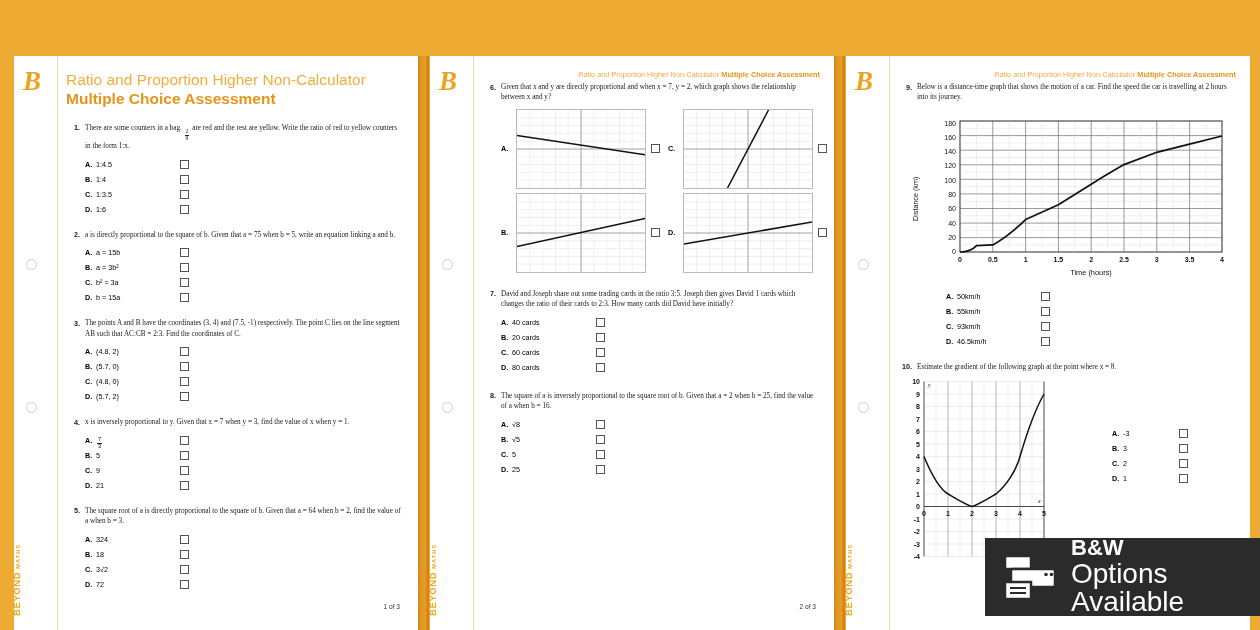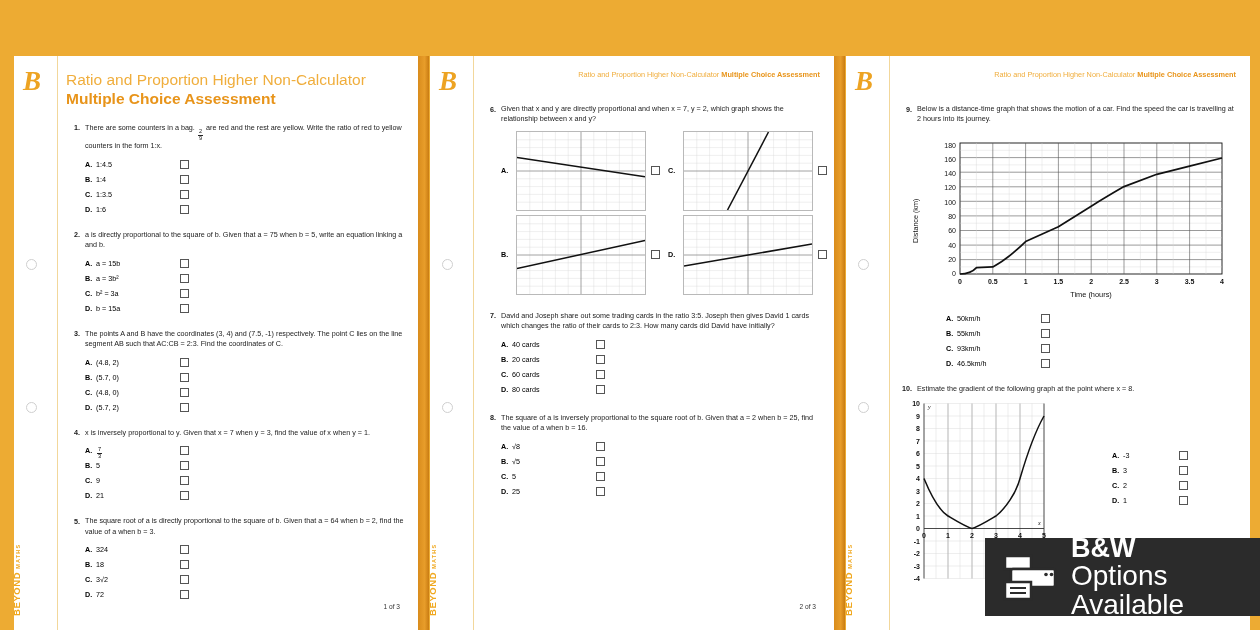--- a/index.html
+++ b/index.html
@@ -49,27 +49,27 @@
     color: #f0a81f;
     font-size: 9.5px; font-weight: bold; letter-spacing: 0.6px;
   }
   .brand-vert .sub { font-size: 5.5px; letter-spacing: 1.2px; margin-left: 3px; }
 
   .content { position: absolute; left: 52px; right: 14px; top: 14px; bottom: 20px; }
 
   h1.title-a { color: #f0ae3d; font-size: 15.5px; font-weight: normal; line-height: 1.25; }
   h1.title-b { color: #e8941a; font-size: 15.5px; font-weight: bold; line-height: 1.25; margin-bottom: 14px;}
 
-  .runhead { text-align: right; font-size: 7.3px; color: #f0ad3c; margin-bottom: 25px; }
+  .runhead { text-align: right; font-size: 7.3px; color: #f0ad3c; margin-bottom: 3px; }
   .runhead b { color: #e8941a; }
 
   .q { margin-bottom: 13px; position: relative; }
   .q-row { display: flex; gap: 5px; }
   .q-num { width: 14px; flex: 0 0 14px; font-size: 7.2px; font-weight: bold; color: #1a1a1a; text-align: right; padding-top: 0.5px; }
-  .q-text { font-size: 7.2px; line-height: 1.45; color: #1a1a1a; text-align: left; }
+  .q-text { font-size: 7.2px; line-height: 1.45; color: #1a1a1a; text-align: left; font-family: Liberation Serif, serif; }
 
   .opts { margin-top: 5px; margin-left: 19px; }
   .opt { display: flex; align-items: center; height: 15px; }
   .opt .lab { width: 11px; font-size: 7.2px; font-weight: bold; }
   .opt .val { font-size: 7.2px; min-width: 84px; }
   .chk { width: 9px; height: 9px; border: 1px solid #555; background: #fff; }
 
   .frac { display: inline-flex; flex-direction: column; vertical-align: -3px;
           text-align: center; font-size: 5.6px; line-height: 1.05; margin: 0 1px; }
   .frac .n { border-bottom: 0.7px solid #222; padding: 0 1px; }
@@ -88,21 +88,21 @@
   .parabox { display: flex; gap: 6px; align-items: flex-start; margin-top: 4px; }
 
   
   .bw {
     position: absolute; right: 0px; bottom: 14px;
     width: 275px; height: 78px; background: #2b2b2b;
     display: flex; align-items: center; gap: 12px; padding-left: 18px;
     z-index: 40;
   }
   .bw .txt { color: #fff; line-height: 1.02; }
-  .bw .t1 { font-size: 27px; font-weight: bold; }
+  .bw .t1 { font-size: 22px; font-weight: bold; }
   .bw .t2 { font-size: 28px; }
   .printer { width: 56px; height: 50px; position: relative; flex: 0 0 56px; }
 </style>
 </head>
 <body>
 
 <div class="pages">
 
   <div class="page p1">
     <div class="spine-edge"></div>

